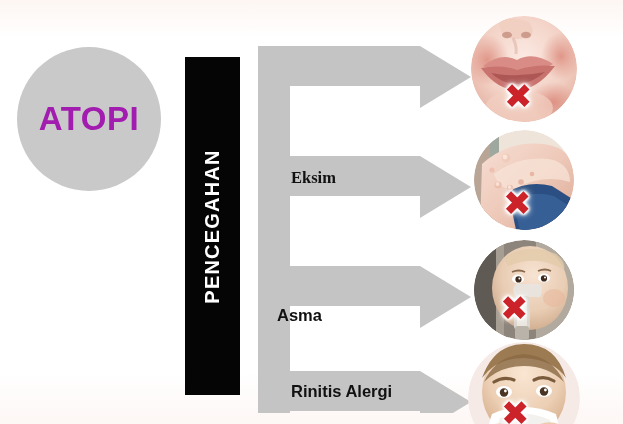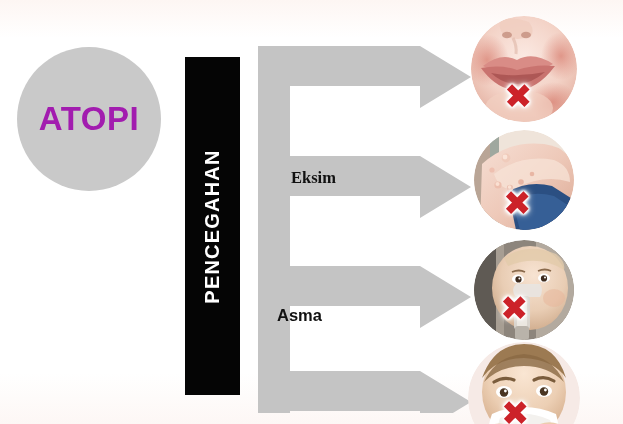--- a/index.html
+++ b/index.html
@@ -160,20 +160,21 @@
       </g>
 
       <g>
         <path d="M0 325 H162 V325 L213 356 L162 387 V365 H0 Z" fill="#c4c4c4"></path>
       </g>
     </svg>
   </div>
 
   <div class="arrow-label l2">Eksim</div>
   <div class="arrow-label l3">Asma</div>
+  <div class="arrow-label l4">Rinitis Alergi</div>
 
   <div class="photo-bubble pb1">
     <svg width="106" height="106" viewBox="0 0 106 106" xmlns="http://www.w3.org/2000/svg">
       <defs>
         <clipPath id="c1">
             <circle cx="53" cy="53" r="53"></circle>
           </clipPath>
         <radialGradient id="skin1" cx="50%" cy="38%" r="72%">
           <stop offset="0%" stop-color="#fbe9e2"></stop>
           <stop offset="55%" stop-color="#f3d2c6"></stop>

